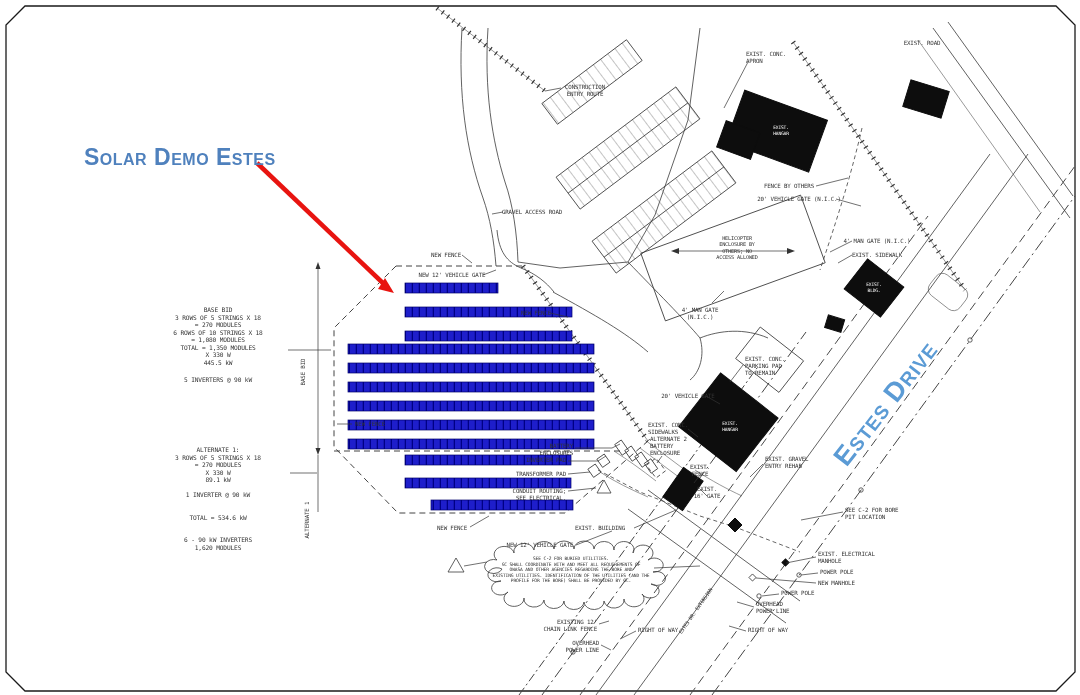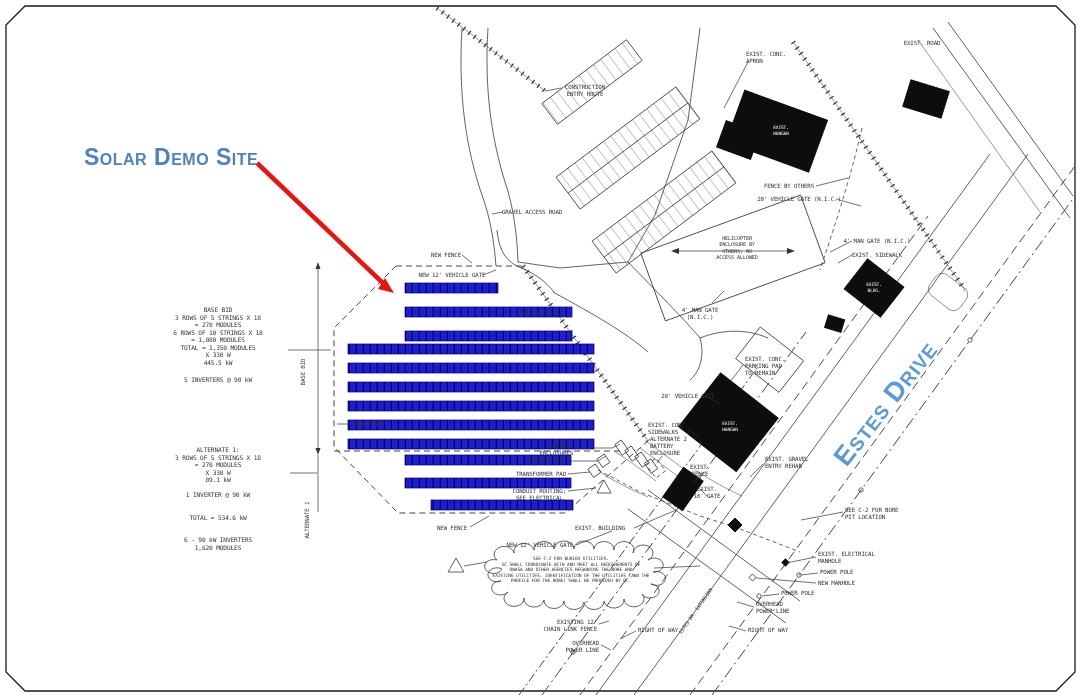--- a/index.html
+++ b/index.html
@@ -274,15 +274,15 @@
         <text x="781" y="595" font-size="5.8" text-anchor="start" class="cad"><tspan x="781" dy="0">POWER POLE</tspan></text>
         <text x="756" y="606" font-size="5.8" text-anchor="start" class="cad"><tspan x="756" dy="0">OVERHEAD</tspan><tspan x="756" dy="7.076">POWER LINE</tspan></text>
         <text x="748" y="632" font-size="5.8" text-anchor="start" class="cad"><tspan x="748" dy="0">RIGHT OF WAY</tspan></text>
         <text x="638" y="632" font-size="5.8" text-anchor="start" class="cad"><tspan x="638" dy="0">RIGHT OF WAY</tspan></text>
         <text x="597" y="624" font-size="5.8" text-anchor="end" class="cad"><tspan x="597" dy="0">EXISTING 12'</tspan><tspan x="597" dy="7.076">CHAIN LINK FENCE</tspan></text>
         <text x="599" y="645" font-size="5.8" text-anchor="end" class="cad"><tspan x="599" dy="0">OVERHEAD</tspan><tspan x="599" dy="7.076">POWER LINE</tspan></text>
         <text x="697" y="612" font-size="5" text-anchor="middle" class="cad" transform="rotate(-55 697 612)"><tspan x="697" dy="0">ESTES DR. EXTENSION</tspan></text>
       </g>
   </svg>
 
-  <div id="title-label">Solar Demo Site</div>
+  <div id="title-label">Solar Demo Estes</div>
   <div id="street-label">Estes Drive</div>
 </div>
 
 </body></html>

